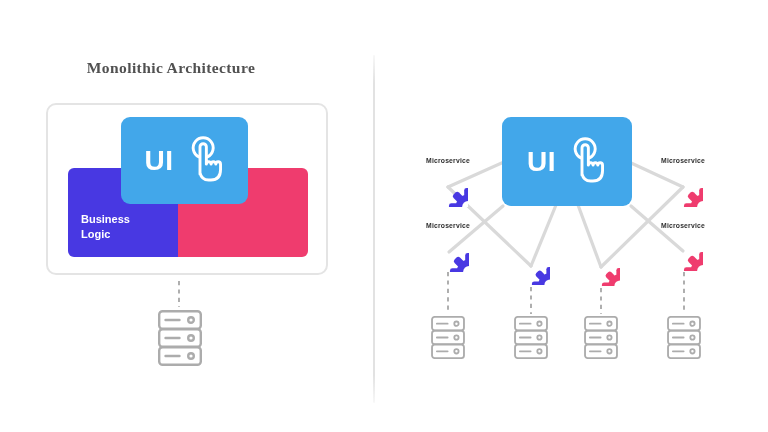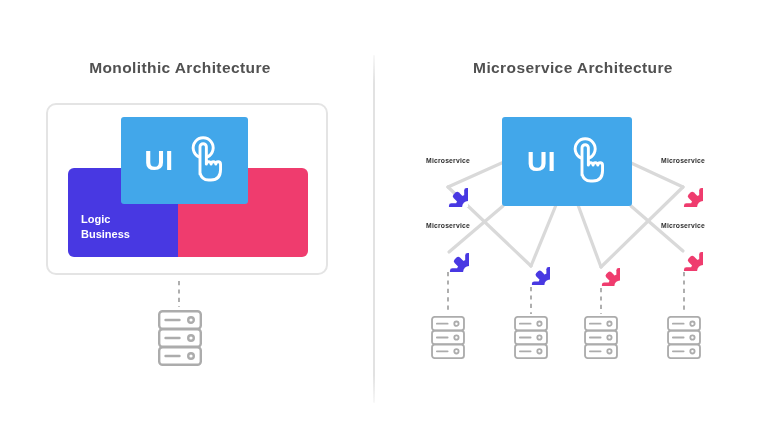--- a/index.html
+++ b/index.html
@@ -25,21 +25,21 @@
     position:absolute;left:68px;top:168px;width:110px;height:89px;background:var(--business-logic-violet);
     border-radius:6px 0 0 6px;z-index:3;box-sizing:border-box;padding:44px 0 0 13px;
     color:#fff;font-size:11px;font-weight:bold;line-height:15px;
   }
   .dal-box{
     position:absolute;left:178px;top:168px;width:130px;height:89px;background:var(--data-access-pink);
     border-radius:0 6px 6px 0;z-index:3;box-sizing:border-box;padding:44px 13px 0 0;
     color:#fff;font-size:11px;font-weight:bold;line-height:15px;text-align:right;
   }
   .ui-box{
-    position:absolute;background:var(--ui-box-blue);border-radius:3px;z-index:4;
+    position:absolute;background:var(--ui-box-blue);border-radius:9px;z-index:4;
     display:flex;align-items:center;justify-content:center;gap:11px;
   }
   .ui-box .ui-text{color:#fff;font-size:28px;font-weight:bold;letter-spacing:.5px;}
   .ui-box.left{left:121px;top:117px;width:127px;height:87px;}
   .ui-box.right{left:502px;top:117px;width:130px;height:89px;}
   .tap{stroke:#fff;stroke-width:3.2;fill:none;stroke-linecap:round;stroke-linejoin:round;}
   
   .divider{
     position:absolute;left:373px;top:55px;width:2px;height:348px;z-index:1;border-radius:1px;
     background:linear-gradient(to bottom, rgba(226,226,226,.25), var(--divider-gray) 8%, var(--divider-gray) 92%, rgba(226,226,226,.25));
@@ -110,44 +110,43 @@
     <line class="solid" x1="578" y1="205" x2="601" y2="267"></line>
     <line class="dash" x1="179" y1="281" x2="179" y2="307"></line>
     <line class="dash" x1="448" y1="272" x2="448" y2="313"></line>
     <line class="dash" x1="531" y1="287" x2="531" y2="314"></line>
     <line class="dash" x1="601" y1="288" x2="601" y2="314"></line>
     <line class="dash" x1="684" y1="272" x2="684" y2="313"></line>
   </svg>
 
   <div class="divider"></div>
 
-  <div class="panel-title" style="left:30px;">Monolithic Architecture</div>
+  <div class="panel-title" style="left:21px;font-family:Liberation Serif, serif;">Monolithic Architecture</div>
 
   <div class="mono-container"></div>
 
   <div class="biz-box">
+    <div>Business</div>
     <div>Logic</div>
-    <div>Business</div>
   </div>
 
   <div class="dal-box">
   </div>
 
   <div class="ui-box left">
     <span class="ui-text">UI</span>
     <svg width="40" height="53" viewBox="0 0 44 58">
         <use href="#tap-sym"></use>
       </svg>
   </div>
 
   <svg class="server" style="left:158px;top:310px;" width="44" height="56" viewBox="0 0 44 56">
       <use href="#server-sym"></use>
     </svg>
 
-  <div class="panel-title" style="left:423px;">Microservice Architecture</div>
 
   <div class="ui-box right">
     <span class="ui-text">UI</span>
     <svg width="40" height="53" viewBox="0 0 44 58">
         <use href="#tap-sym"></use>
       </svg>
   </div>
 
   <div class="gear-label" style="left:403px;top:156px;">Microservice</div>
   <div class="gear-label" style="left:403px;top:221px;">Microservice</div>

